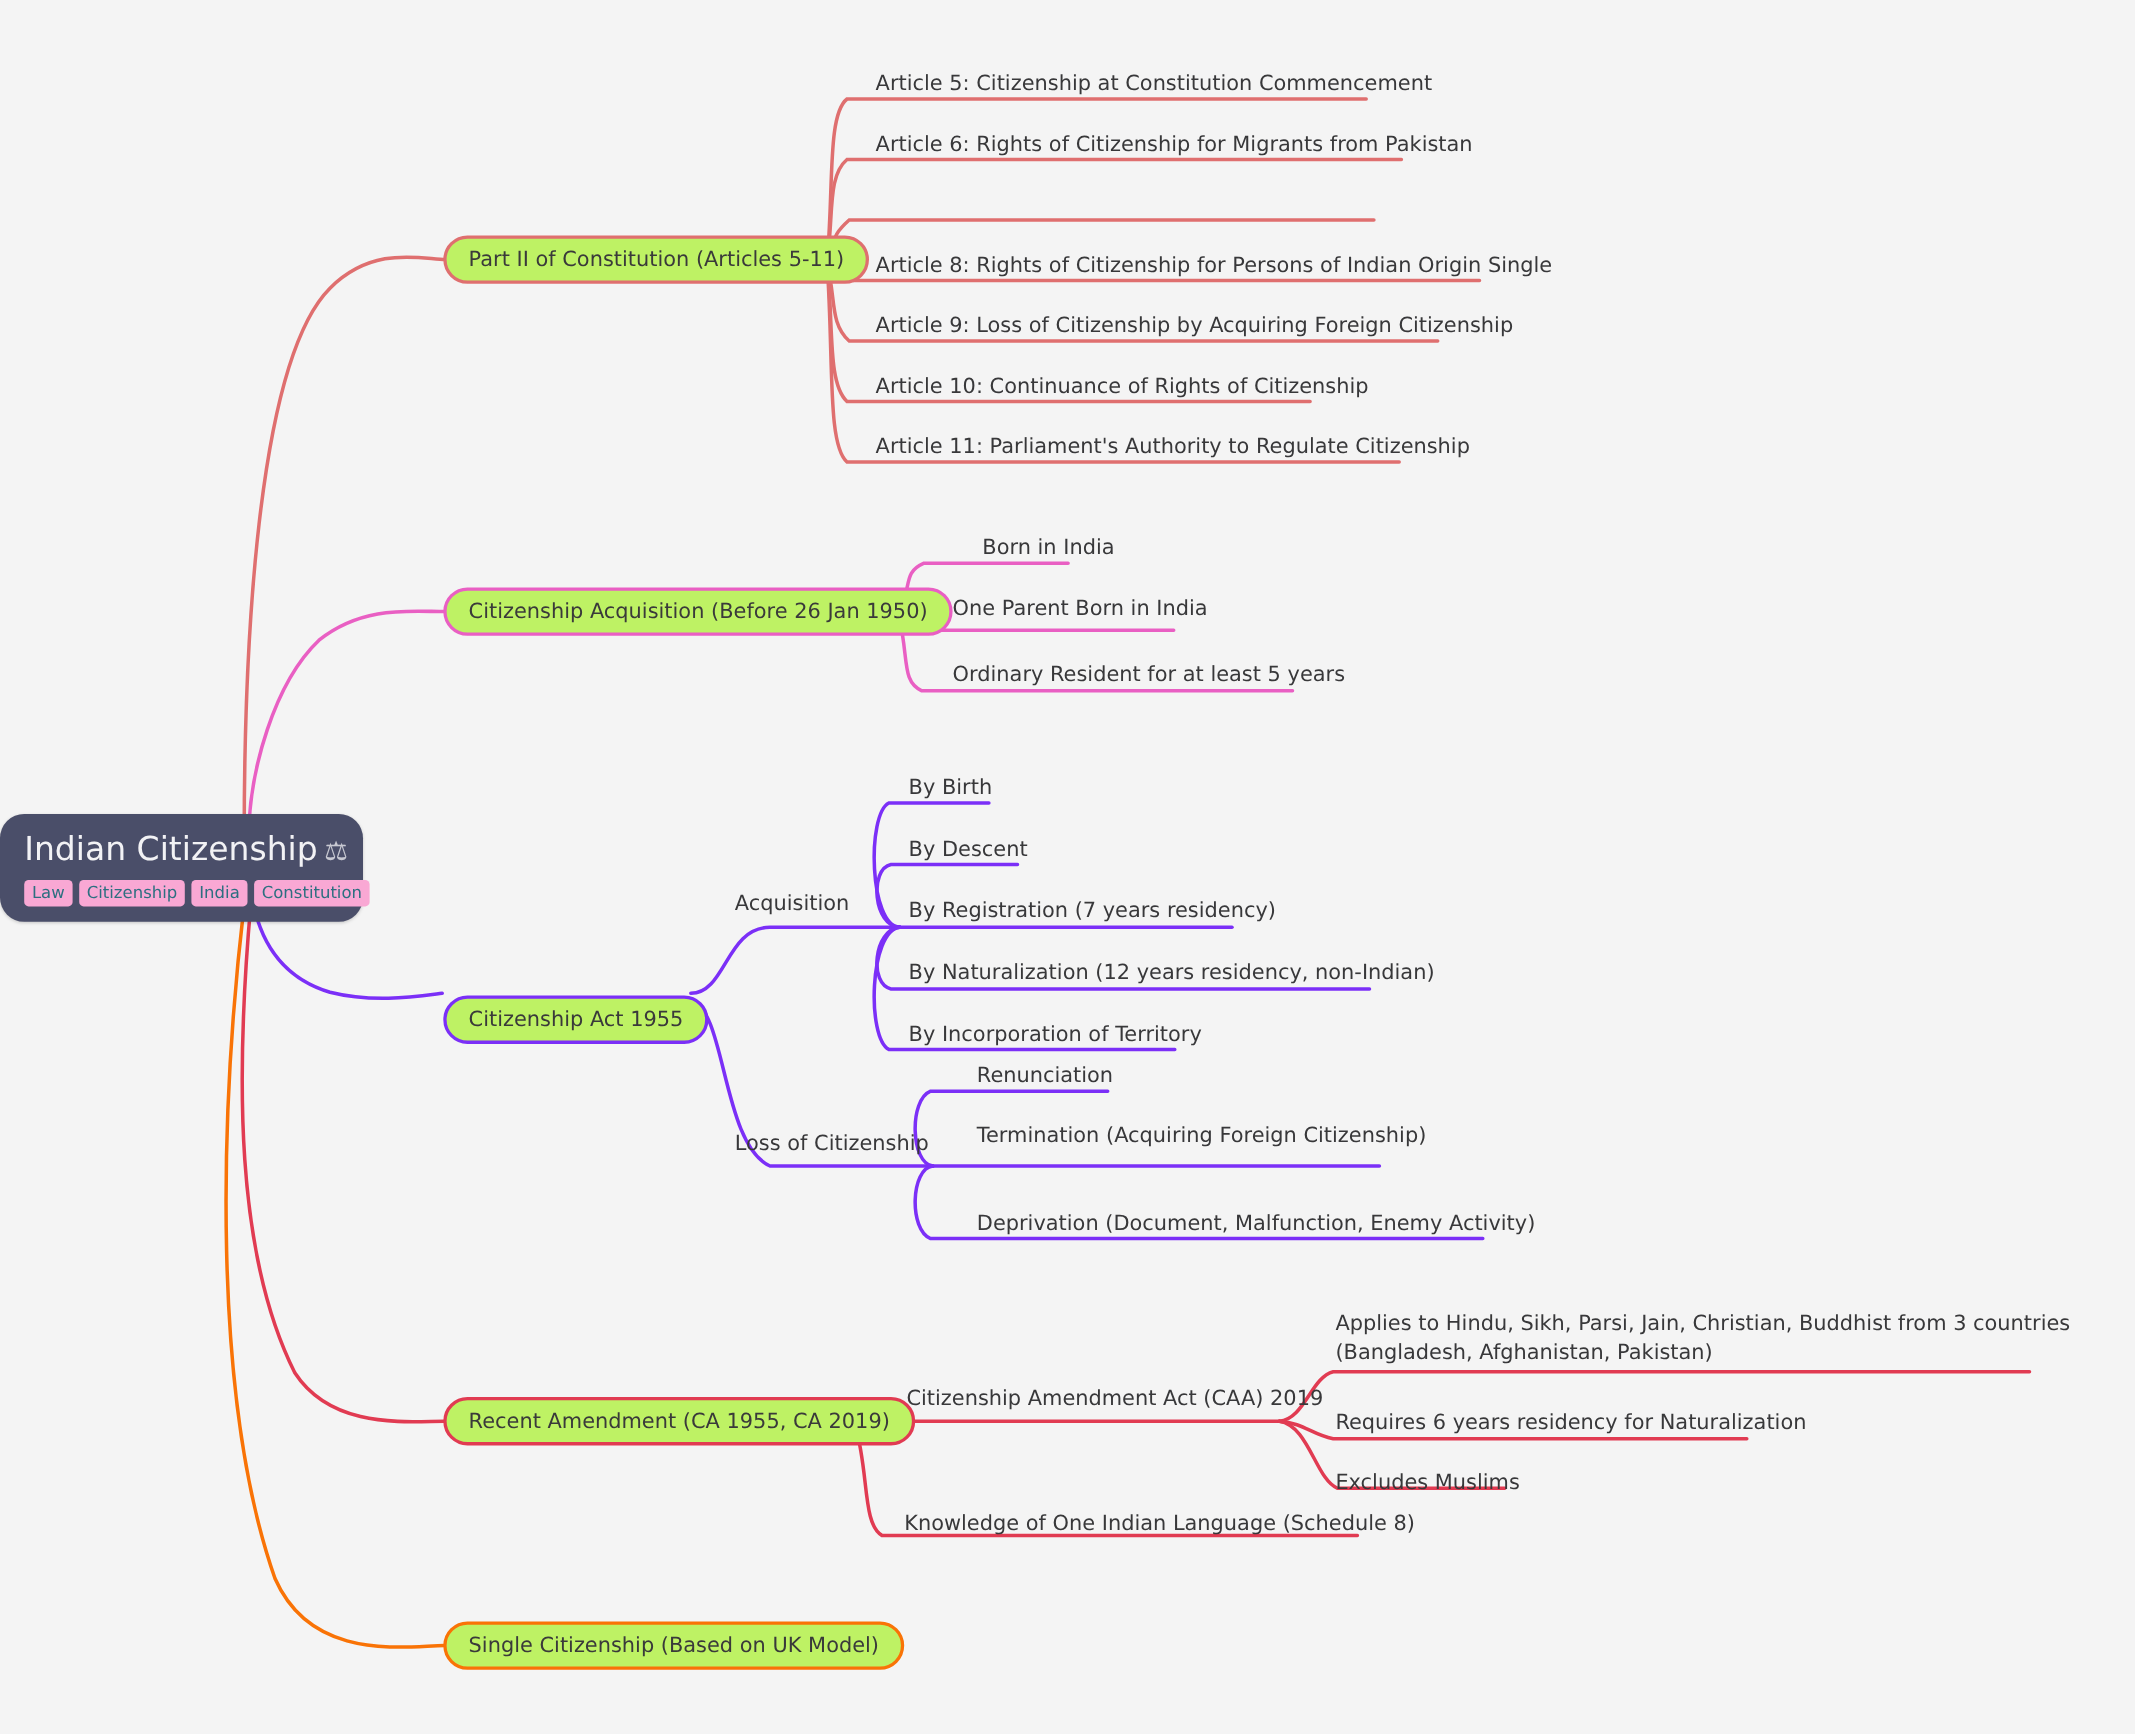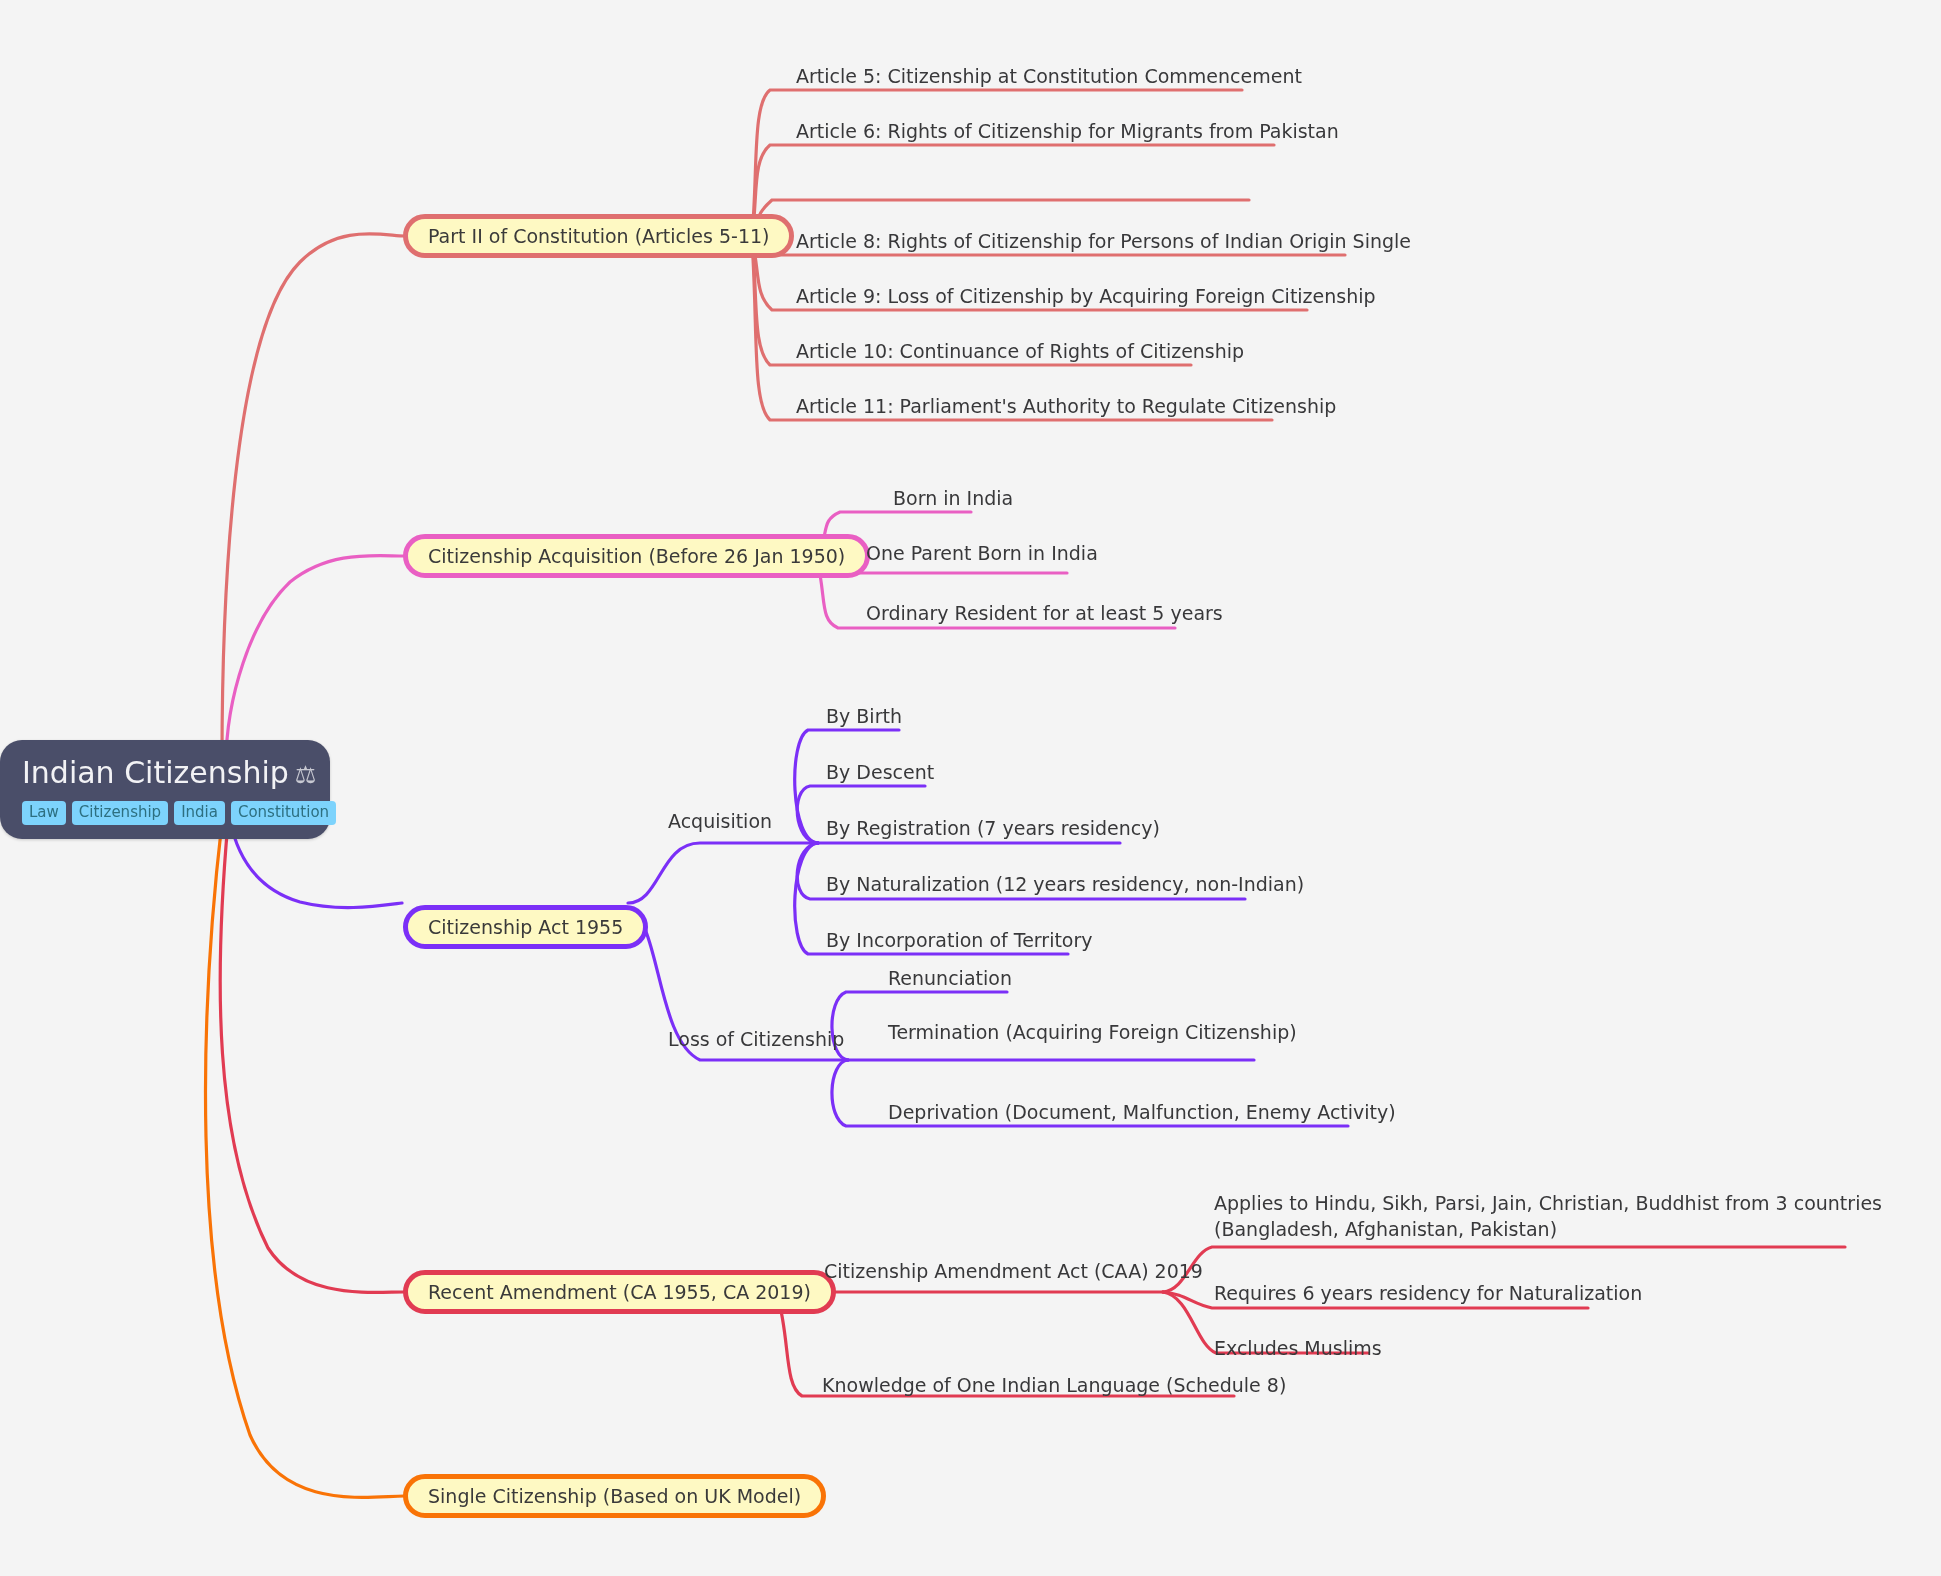--- a/index.html
+++ b/index.html
@@ -26,35 +26,35 @@
   .root-title{
     font-size:30px;
     line-height:34px;
     color:#f2f2f5;
     white-space:nowrap;
     font-weight:400;
   }
   .root-title .scale-ico{font-size:24px;opacity:.75;margin-left:6px;}
   .root-tags{margin-top:9px;display:flex;gap:6px;}
   .root-tag{
-    background:#7dd3fc;
+    background:#f9a8d4;
     color:#2d6f80;
     font-size:15px;
     line-height:17px;
     padding:3px 7px 4px 7px;
     border-radius:4px;
     white-space:nowrap;
   }
 
   
   .pill{
     position:absolute;
     box-sizing:border-box;
-    background:#fef9c3;
-    border:5px solid #3b82f6;
+    background:#bef264;
+    border:3px solid #3b82f6;
     border-radius:999px;
     display:flex;
     align-items:center;
     justify-content:center;
     padding:0 20px;
     white-space:nowrap;
     font-size:19px;
     color:#3a3a3a;
     height:44px;
   }

